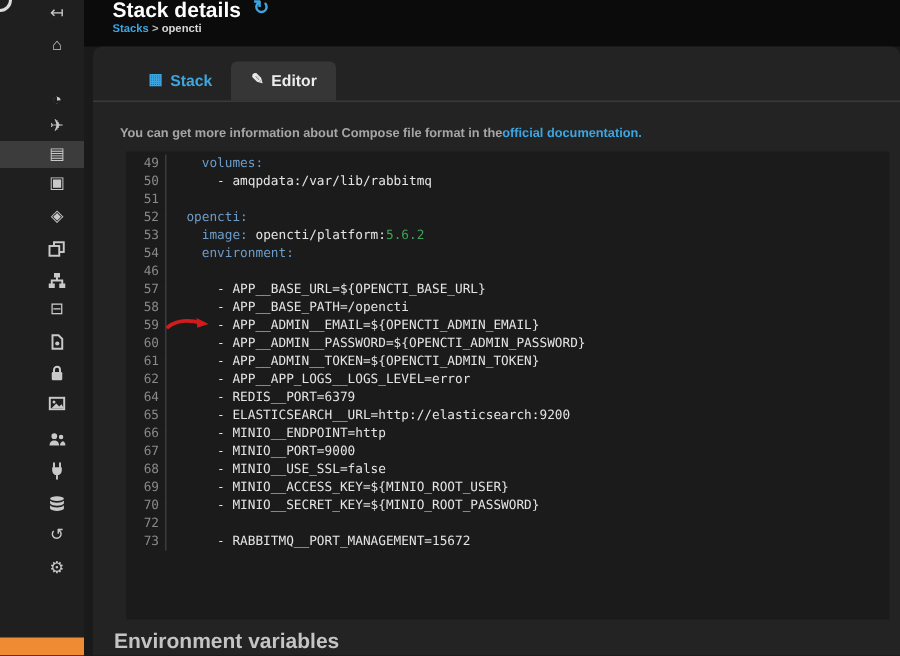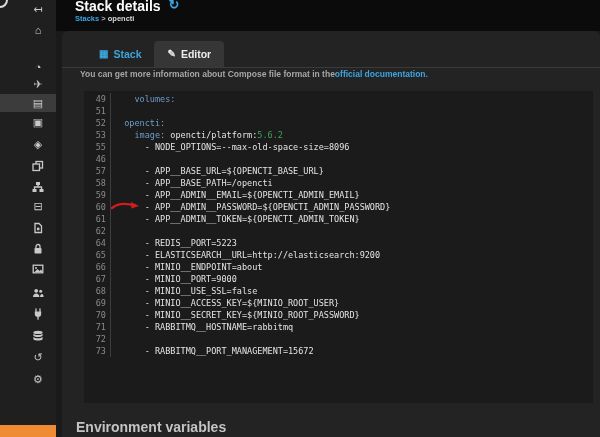--- a/index.html
+++ b/index.html
@@ -34,25 +34,25 @@
   #widget { position:absolute; left:62px; top:31px; width:538px; height:406px;
     background:#232323; border-radius:6px 6px 0 0; }
   #tab-row { position:absolute; left:0; top:0; width:100%; height:37px;
     border-bottom:1px solid #3a3a3a; display:flex; align-items:flex-end; padding-left:24px; }
   .tab { height:26px; display:flex; align-items:center; gap:5px; padding:0 13px;
     font-size:10.5px; font-weight:bold; cursor:pointer; }
   .tab .tab-ic { font-size:10px; line-height:1; }
   .tab-stack { color:#3da5e0; }
   .tab-editor { color:#ececec; background:#363636; border-radius:4px 4px 0 0; }
   #info-row { position:absolute; left:0; top:38px; width:100%; height:24px;
-    display:flex; align-items:flex-start; padding-left:18px;
+    display:flex; align-items:flex-end; padding-left:18px;
     font-size:8.5px; font-weight:600; color:#a6a6a6; }
   #info-row .doc-link { color:#3da5e0; cursor:pointer; }
   
-  #code-editor { position:absolute; left:22px; top:60px; width:509px; height:312px;
+  #code-editor { position:absolute; left:22px; top:70px; width:509px; height:312px;
     background:#1b1b1b; overflow:hidden; padding-top:2px; position:absolute;
     font-family:"DejaVu Sans Mono", monospace; font-size:8.5px; line-height:12px; }
   .code-line { display:flex; height:12px; }
   .ln { width:27px; min-width:27px; text-align:right; padding-right:4px;
     color:#8a8a8a; border-right:1px solid #3d3d3d; }
   .code { white-space:pre; padding-left:3px; color:#e4e4e4; }
   .seg-k { color:#6d9cc8; }
   .seg-n { color:#3fa357; }
   #annotation-arrow { position:absolute; left:26px; top:108px; width:32px; height:13px; }
   
@@ -166,33 +166,37 @@
     <span class="doc-link">official documentation.</span>
   </div>
 
   <div id="code-editor">
     <div>
         <div class="code-line">
           <span class="ln">49</span>
           <span class="code"><span class="seg-p">    </span><span class="seg-k">volumes:</span></span>
         </div>
         <div class="code-line">
+          <span class="ln">50</span>
+          <span class="code"><span class="seg-p">      - amqpdata:/var/lib/rabbitmq</span></span>
+        </div>
+        <div class="code-line">
           <span class="ln">51</span>
         </div>
         <div class="code-line">
           <span class="ln">52</span>
           <span class="code"><span class="seg-p">  </span><span class="seg-k">opencti:</span></span>
         </div>
         <div class="code-line">
           <span class="ln">53</span>
           <span class="code"><span class="seg-p">    </span><span class="seg-k">image:</span><span class="seg-p"> opencti/platform:</span><span class="seg-n">5.6.2</span></span>
         </div>
         <div class="code-line">
-          <span class="ln">55</span>
-          <span class="code"><span class="seg-p">      - NODE_OPTIONS=--max-old-space-size=8096</span></span>
+          <span class="ln">54</span>
+          <span class="code"><span class="seg-p">    </span><span class="seg-k">environment:</span></span>
         </div>
         <div class="code-line">
           <span class="ln">46</span>
         </div>
         <div class="code-line">
           <span class="ln">57</span>
           <span class="code"><span class="seg-p">      - APP__BASE_URL=${OPENCTI_BASE_URL}</span></span>
         </div>
         <div class="code-line">
           <span class="ln">58</span>
@@ -205,52 +209,49 @@
         <div class="code-line">
           <span class="ln">60</span>
           <span class="code"><span class="seg-p">      - APP__ADMIN__PASSWORD=${OPENCTI_ADMIN_PASSWORD}</span></span>
         </div>
         <div class="code-line">
           <span class="ln">61</span>
           <span class="code"><span class="seg-p">      - APP__ADMIN__TOKEN=${OPENCTI_ADMIN_TOKEN}</span></span>
         </div>
         <div class="code-line">
           <span class="ln">62</span>
+          <span class="code"><span class="seg-p">      - APP__APP_LOGS__LOGS_LEVEL=error</span></span>
         </div>
         <div class="code-line">
           <span class="ln">64</span>
-          <span class="code"><span class="seg-p">      - REDIS__PORT=5223</span></span>
+          <span class="code"><span class="seg-p">      - REDIS__PORT=6379</span></span>
         </div>
         <div class="code-line">
           <span class="ln">65</span>
           <span class="code"><span class="seg-p">      - ELASTICSEARCH__URL=http://elasticsearch:9200</span></span>
         </div>
         <div class="code-line">
           <span class="ln">66</span>
-          <span class="code"><span class="seg-p">      - MINIO__ENDPOINT=about</span></span>
+          <span class="code"><span class="seg-p">      - MINIO__ENDPOINT=http</span></span>
         </div>
         <div class="code-line">
           <span class="ln">67</span>
           <span class="code"><span class="seg-p">      - MINIO__PORT=9000</span></span>
         </div>
         <div class="code-line">
           <span class="ln">68</span>
           <span class="code"><span class="seg-p">      - MINIO__USE_SSL=false</span></span>
         </div>
         <div class="code-line">
           <span class="ln">69</span>
           <span class="code"><span class="seg-p">      - MINIO__ACCESS_KEY=${MINIO_ROOT_USER}</span></span>
         </div>
         <div class="code-line">
           <span class="ln">70</span>
           <span class="code"><span class="seg-p">      - MINIO__SECRET_KEY=${MINIO_ROOT_PASSWORD}</span></span>
-        </div>
-        <div class="code-line">
-          <span class="ln">71</span>
-          <span class="code"><span class="seg-p">      - RABBITMQ__HOSTNAME=rabbitmq</span></span>
         </div>
         <div class="code-line">
           <span class="ln">72</span>
         </div>
         <div class="code-line">
           <span class="ln">73</span>
           <span class="code"><span class="seg-p">      - RABBITMQ__PORT_MANAGEMENT=15672</span></span>
         </div>
       </div>
     <svg id="annotation-arrow" viewBox="0 0 32 13">

